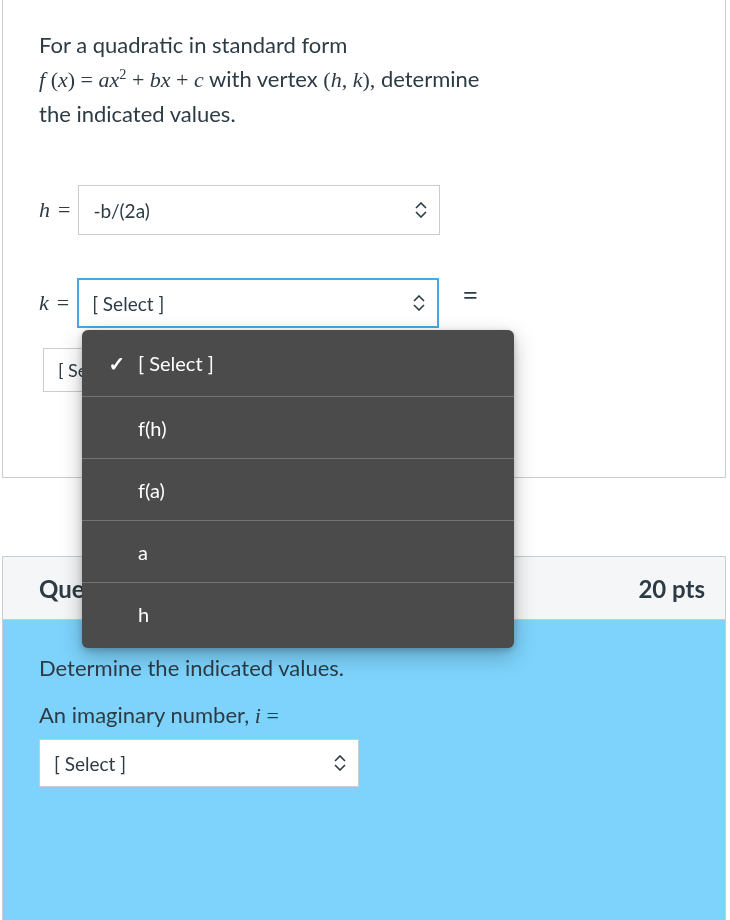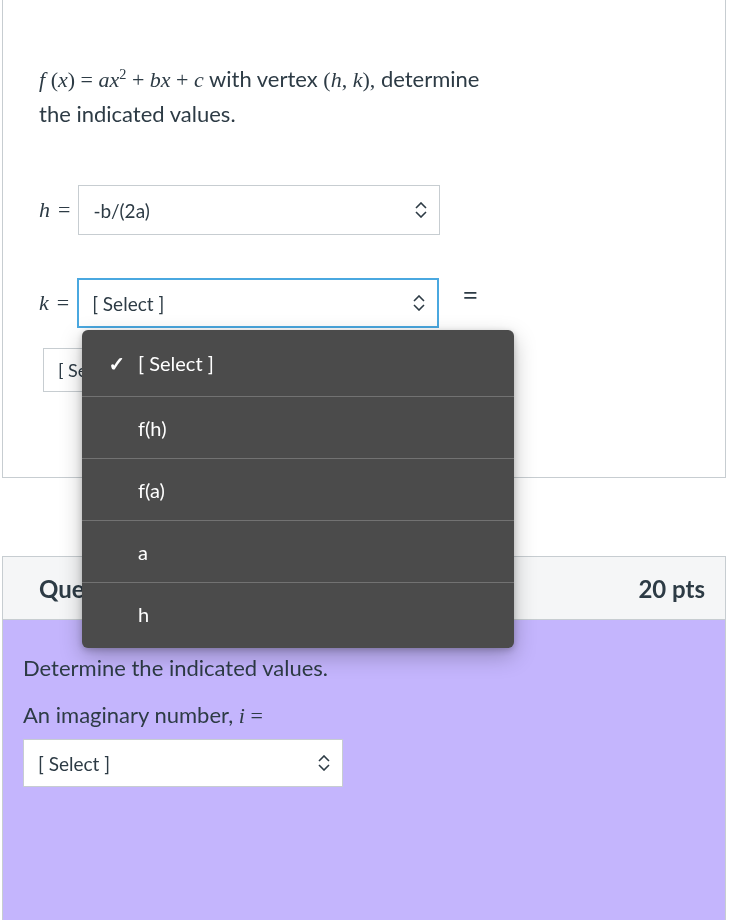--- a/index.html
+++ b/index.html
@@ -123,38 +123,38 @@
     color: #2d3b45;
   }
   .q2head .pts { margin-left: auto; font-weight: 700; }
   .q2body {
     position: absolute;
     left: 2px; top: 620px;
     width: 724px;
     height: 300px;
     border-left: 1px solid #c7cdd1;
     border-right: 1px solid #c7cdd1;
-    background: #c4b5fd;
-    padding: 34px 30px 0 20px;
+    background: #7dd3fc;
+    padding: 34px 30px 0 36px;
     font-size: 22px;
     color: #2d3b45;
   }
   .q2body .line2 { margin-top: 20px; }
   .sel.q2 { margin-top: 10px; width: 320px; height: 48px; }
 
 </style>
 </head>
 <body>
 
 <div class="stage">
 
   <div class="q1">
 
     <div class="prompt">
-      <br>
+      <span>For a quadratic in standard form</span><br>
       <span class="math-i">f</span><span class="math-r"> (</span><span class="math-i">x</span><span class="math-r">) </span><span class="math-r">= </span><span class="math-i">a</span><span class="math-i">x</span><span class="math-r sup">2</span><span class="math-r"> + </span><span class="math-i">b</span><span class="math-i">x</span><span class="math-r"> + </span><span class="math-i">c</span><span> with vertex </span><span class="math-r">(</span><span class="math-i">h</span><span class="math-r">, </span><span class="math-i">k</span><span class="math-r">)</span><span class="math-r">,</span><span>  determine</span><br>
       <span>the indicated values.</span>
     </div>
 
     <div class="row row-h">
       <span class="var math-i">h</span>
       <span class="eq">=</span>
       <div class="sel wide">
         <span>-b/(2a)</span>
         <span class="caret">

